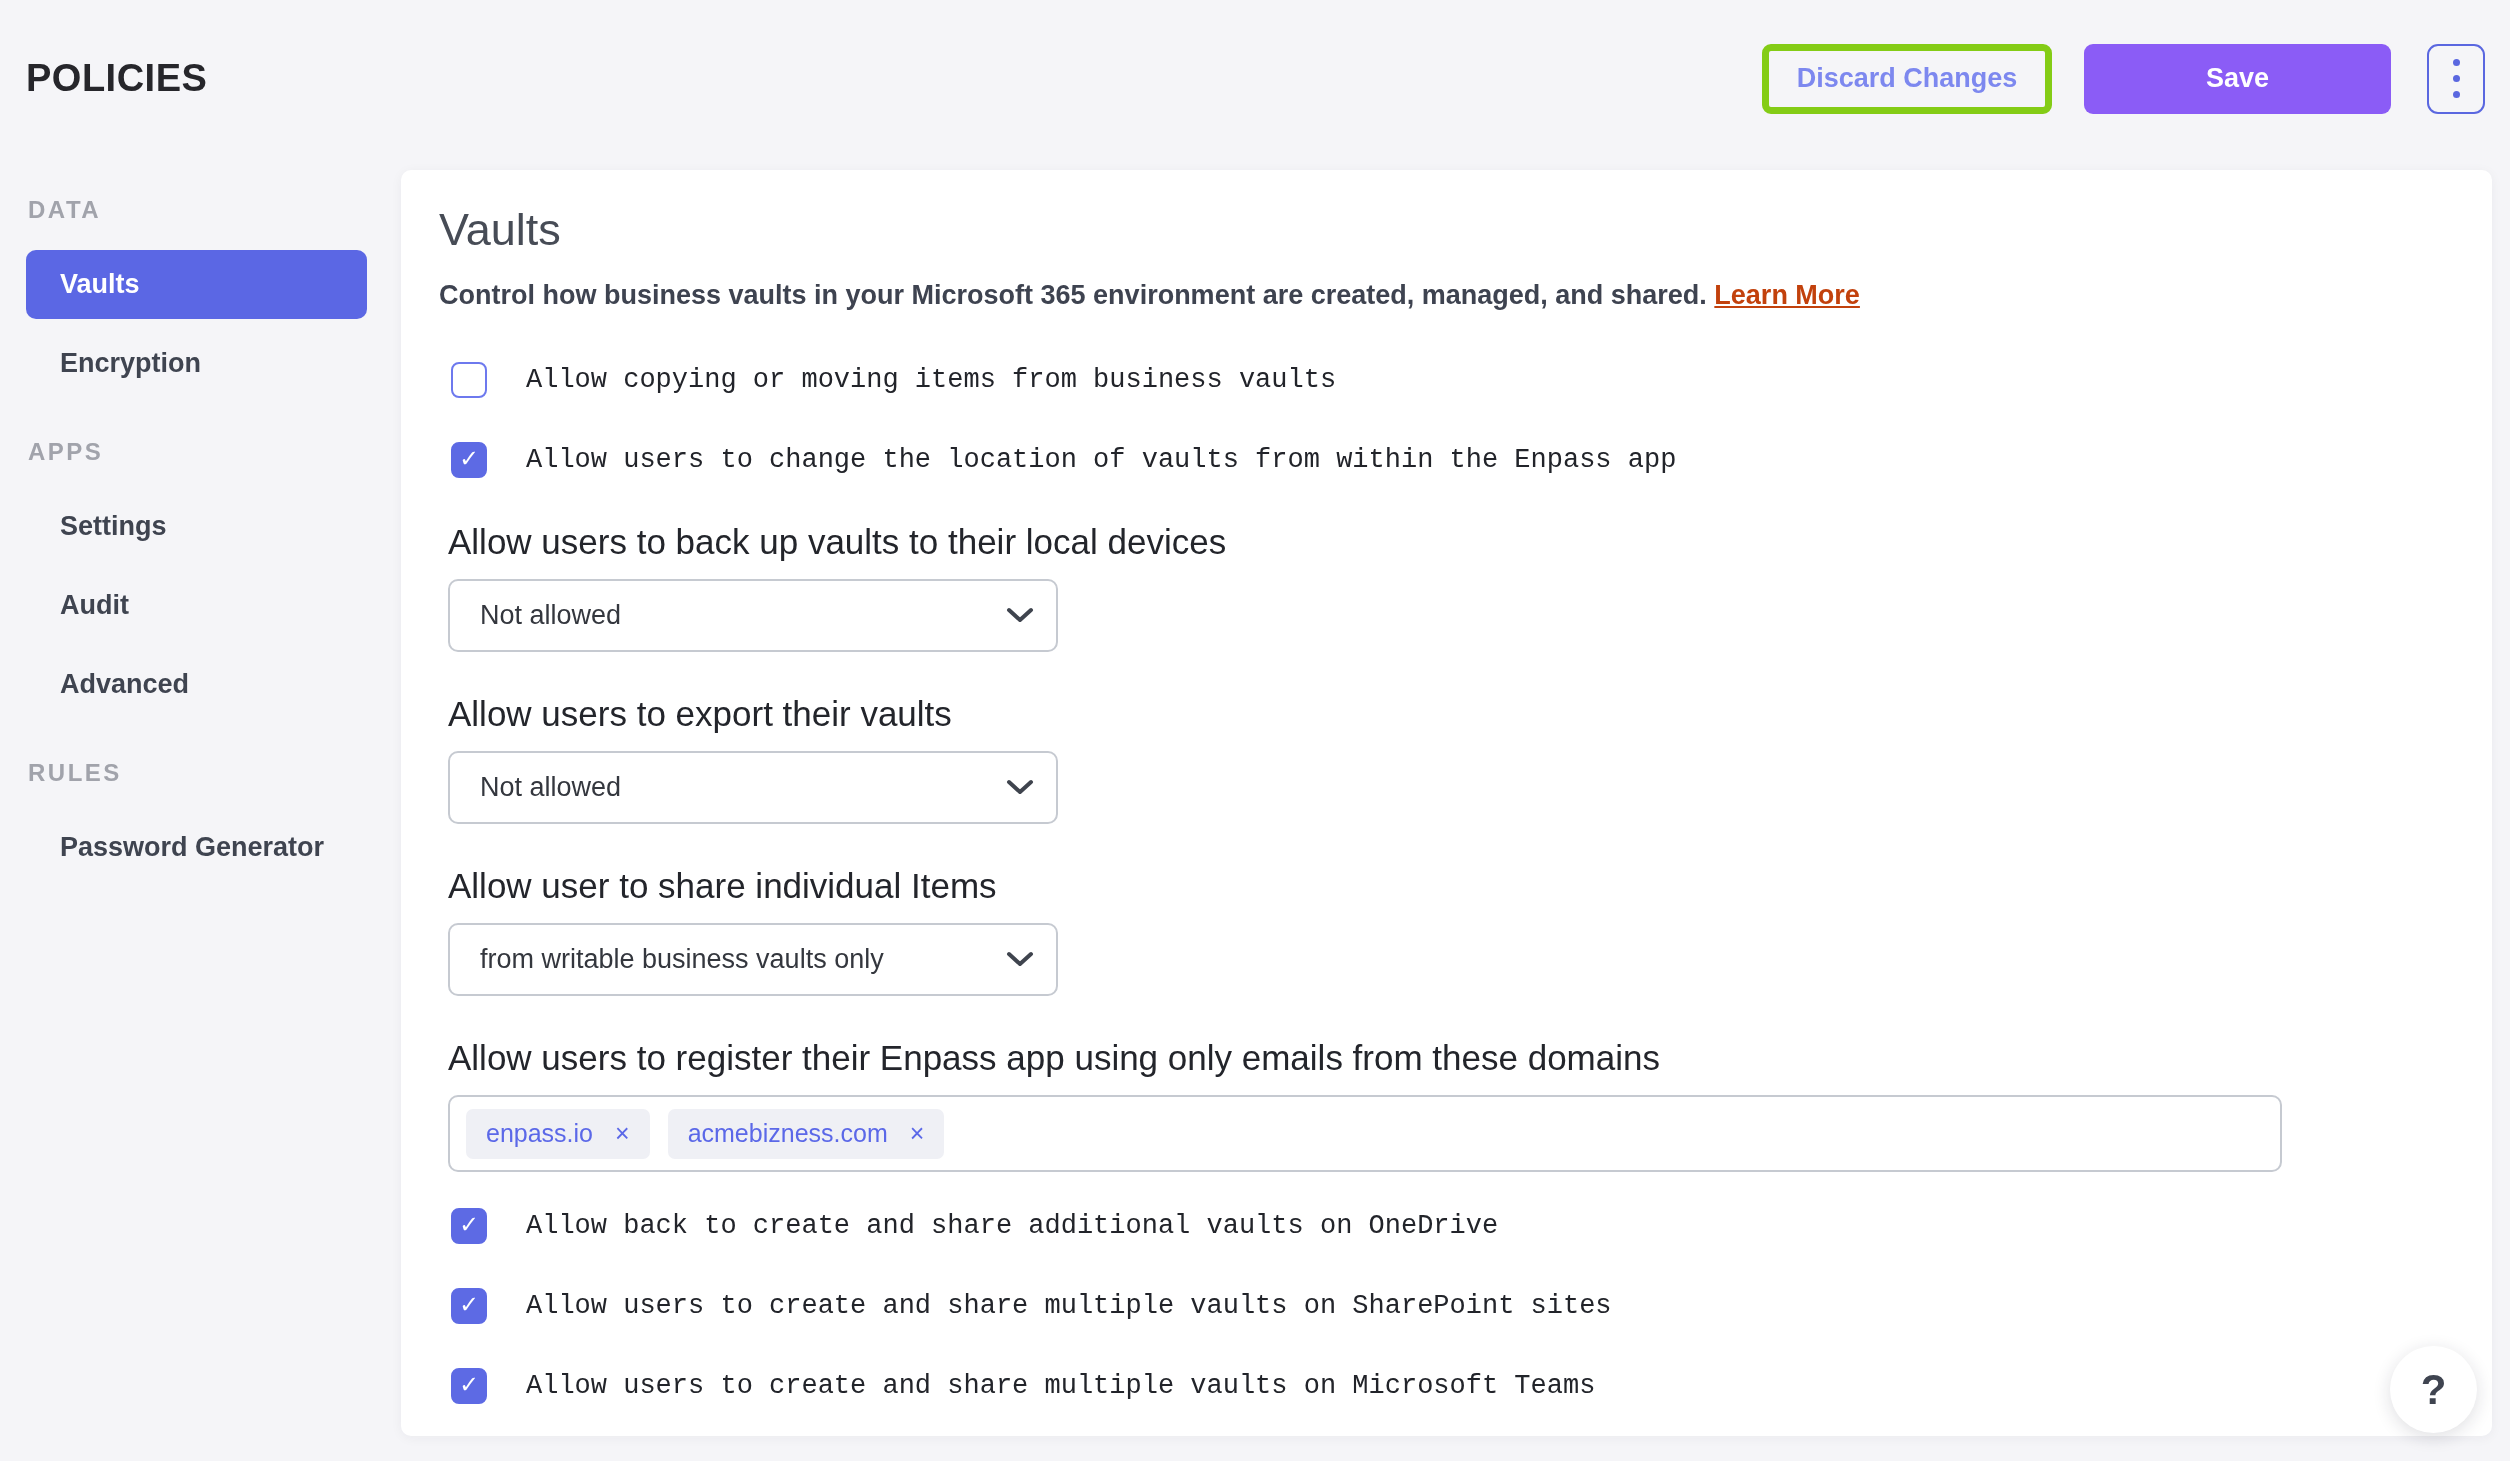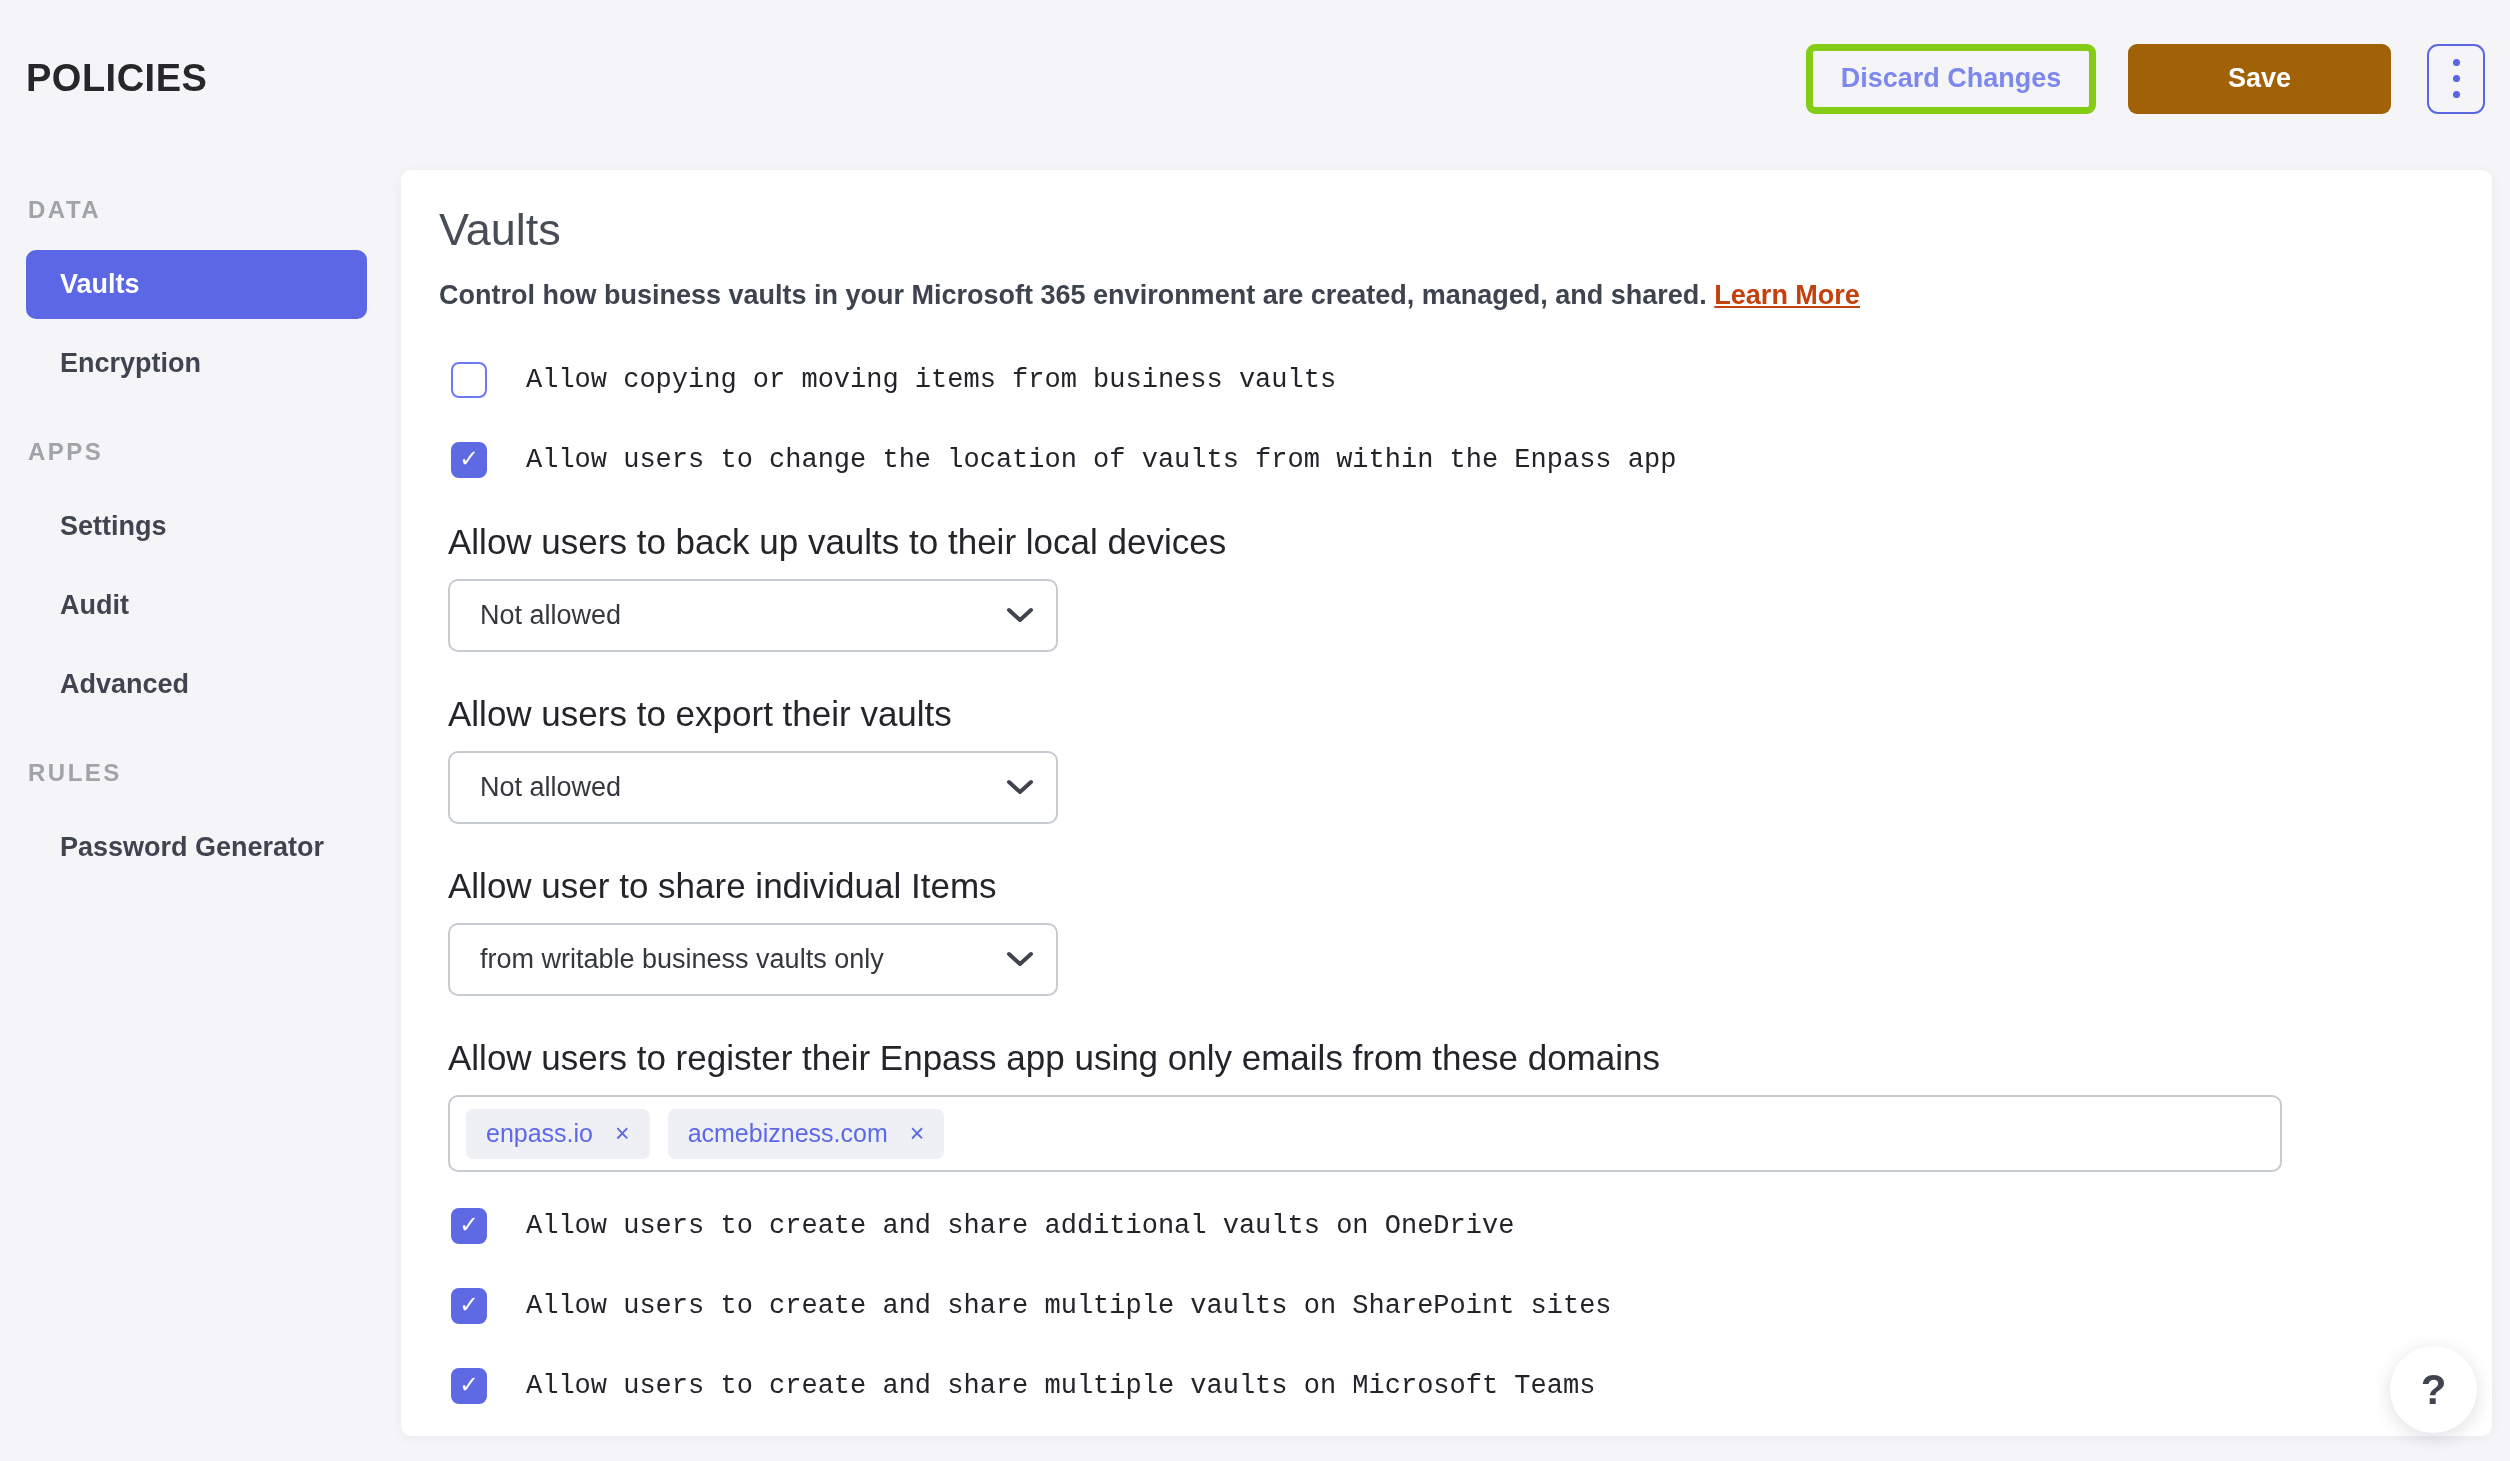--- a/index.html
+++ b/index.html
@@ -22,21 +22,21 @@
   .topbar-actions { display: flex; align-items: center; gap: 32px; }
   .btn {
     height: 70px; border-radius: 9px; font-size: 27px; font-weight: 700;
     display: inline-flex; align-items: center; justify-content: center;
     cursor: pointer; border: none; font-family: inherit;
   }
   .btn-outline {
     width: 290px; background: transparent;
     border: 7px solid #84cc16; color: #7d88ef;
   }
-  .btn-primary { width: 263px; background: #a16207; color: #ffffff; }
+  .btn-primary { width: 307px; background: #8b5cf6; color: #ffffff; }
   .btn-kebab {
     width: 58px; height: 70px; margin-left: 4px;
     border: 2px solid #5a67e0; border-radius: 11px; background: transparent;
     display: inline-flex; flex-direction: column; align-items: center;
     justify-content: center; gap: 9px; cursor: pointer;
   }
   .kebab-dot { width: 7px; height: 7px; border-radius: 50%; background: #5a67e0; }
 
   
   .sidebar { position: absolute; left: 26px; top: 196px; width: 341px; }
@@ -205,21 +205,21 @@
     <span class="chip">
       <span>acmebizness.com</span>
       <span class="chip-close">×</span>
     </span>
   </div>
 
   <div class="check-row">
     <span class="checkbox checked">
       <span class="checkmark">✓</span>
     </span>
-    <span class="check-label">Allow users to create and share additional vaults on OneDrive</span>
+    <span class="check-label">Allow back to create and share additional vaults on OneDrive</span>
   </div>
 
   <div class="check-row">
     <span class="checkbox checked">
       <span class="checkmark">✓</span>
     </span>
     <span class="check-label">Allow users to create and share multiple vaults on SharePoint sites</span>
   </div>
 
   <div class="check-row">

